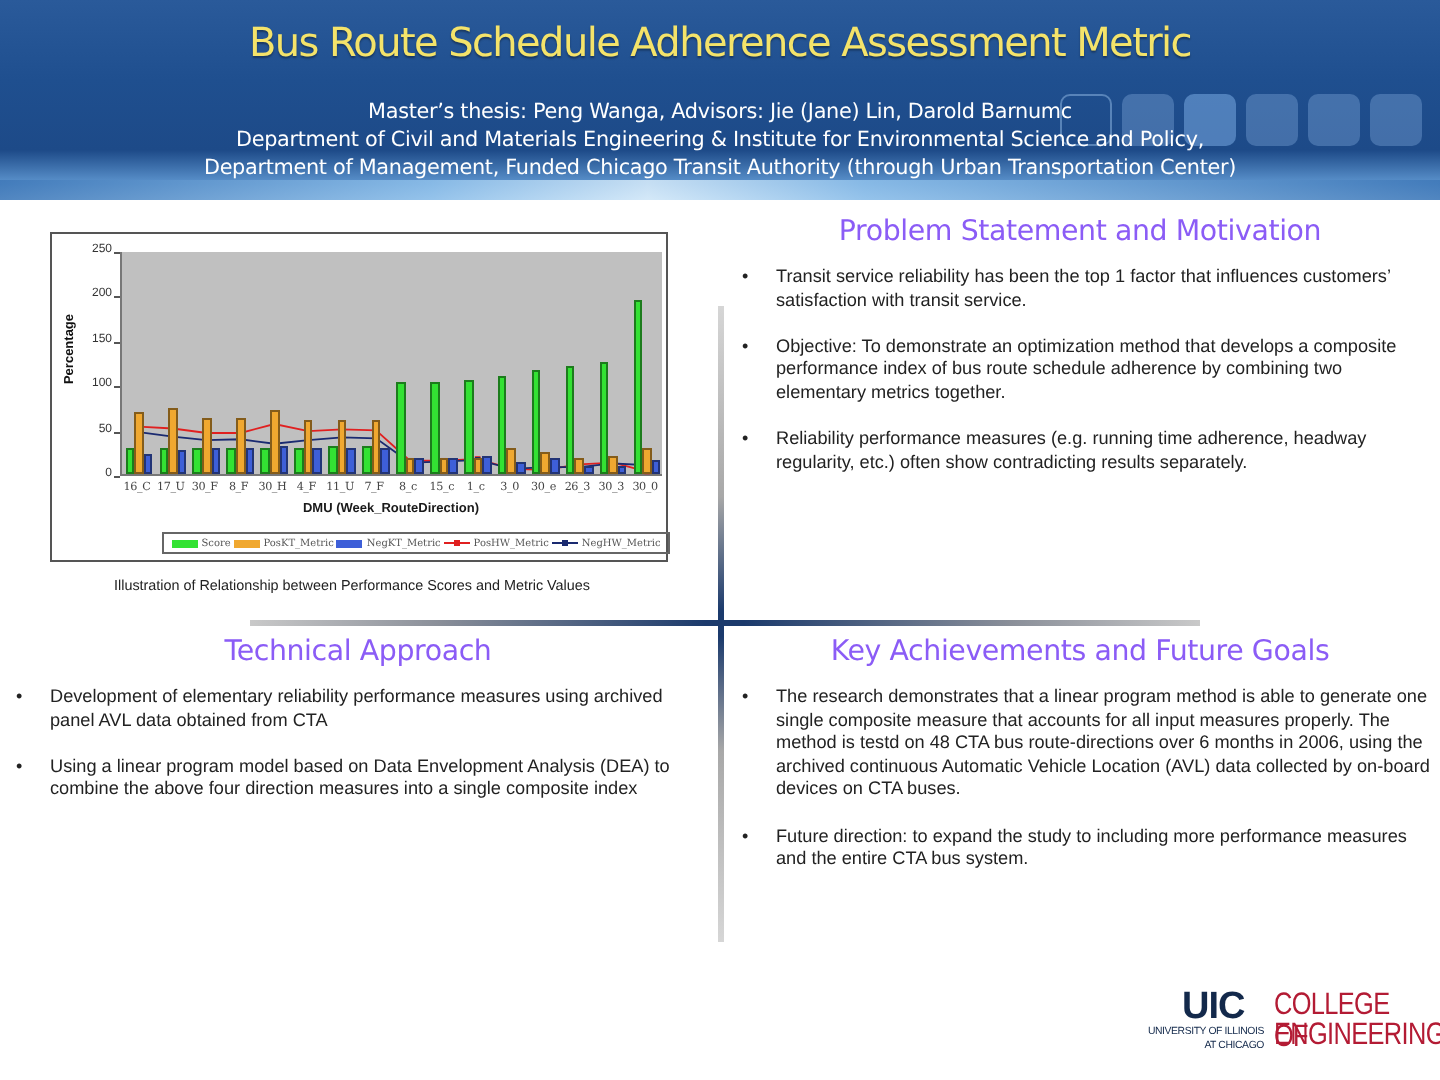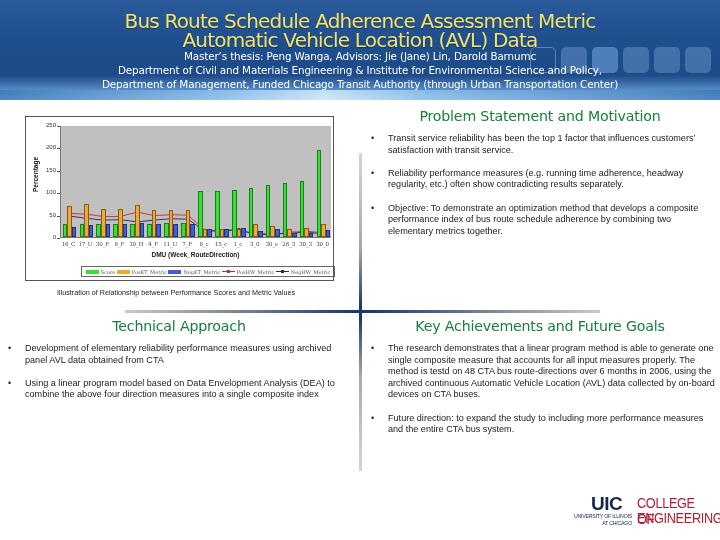--- a/index.html
+++ b/index.html
@@ -73,21 +73,21 @@
   .lg .ln { width: 13px; height: 1px; position: relative; }
   .lg .ln i { position: absolute; left: 5px; top: -1.5px; width: 3px; height: 3px; }
   .bar { position: absolute; bottom: 0; border: 1px solid rgba(0,0,0,.45); }
   .caption {
     position: absolute; left: 0; top: 288px; width: 352px; text-align: center;
     font-size: 7.2px; color: #222;
   }
 
   
   .sec-title {
-    position: absolute; text-align: center; color: #15803d;
+    position: absolute; text-align: center; color: #8b5cf6;
     font-family: "DejaVu Sans", sans-serif; font-size: 14.2px; letter-spacing: -0.2px;
   }
   .bullets { position: absolute; list-style: none; font-size: 9.1px; line-height: 11.6px; color: #222; }
   .bullets li { position: relative; padding-left: 17px; margin-bottom: 11.6px; }
   .bullets li::before { content: "•"; position: absolute; left: 0; top: 0; font-size: 9px; }
 
   
   .logo { position: absolute; left: 560px; top: 493px; width: 160px; height: 38px; }
   .logo .uic { position: absolute; left: 31px; top: 0; font-family: "Liberation Sans", sans-serif; font-weight: bold; font-size: 19px; color: #13294b; letter-spacing: -0.5px; }
   .logo .univ { position: absolute; left: 0; top: 20px; width: 72px; text-align: right; font-size: 5.2px; line-height: 6.5px; color: #13294b; letter-spacing: -0.2px; }
@@ -101,21 +101,20 @@
   <div class="squares">
     <div class="sq o"></div>
       <div class="sq"></div>
       <div class="sq b"></div>
       <div class="sq"></div>
       <div class="sq"></div>
       <div class="sq"></div>
   </div>
   <div class="stripe"></div>
   <div class="title l1">Bus Route Schedule Adherence Assessment Metric</div>
-  <div class="title l2">Automatic Vehicle Location (AVL) Data</div>
   <div class="sub s1">Master’s thesis: Peng Wanga, Advisors: Jie (Jane) Lin, Darold Barnumc</div>
   <div class="sub s2">Department of Civil and Materials Engineering &amp; Institute for Environmental Science and Policy,</div>
   <div class="sub s3">Department of Management, Funded Chicago Transit Authority (through Urban Transportation Center)</div>
 </div>
 
 <div class="vline"></div>
 <div class="hline"></div>
 
 <div class="chart-frame">
   <div class="ylabel">Percentage</div>
@@ -263,22 +262,22 @@
         </span>
         <span>NegHW_Metric</span>
       </div>
     </div>
 </div>
 <div class="caption">Illustration of Relationship between Performance Scores and Metric Values</div>
 
 <div class="sec-title" style="left:365px; top:108px; width:350px;">Problem Statement and Motivation</div>
 <ul class="bullets" style="left:371px; top:133px; width:345px;">
   <li>Transit service reliability has been the top 1 factor that influences customers’ satisfaction with transit service.</li>
+  <li>Objective: To demonstrate an optimization method that develops a composite performance index of bus route schedule adherence by combining two elementary metrics together.</li>
   <li>Reliability performance measures (e.g. running time adherence, headway regularity, etc.) often show contradicting results separately.</li>
-  <li>Objective: To demonstrate an optimization method that develops a composite performance index of bus route schedule adherence by combining two elementary metrics together.</li>
 </ul>
 
 <div class="sec-title" style="left:0px; top:318px; width:358px;">Technical Approach</div>
 <ul class="bullets" style="left:8px; top:343px; width:345px;">
   <li>Development of elementary reliability performance measures using archived panel AVL data obtained from CTA</li>
   <li>Using a linear program model based on Data Envelopment Analysis (DEA) to combine the above four direction measures into a single composite index</li>
 </ul>
 
 <div class="sec-title" style="left:365px; top:318px; width:350px;text-align:center;">Key Achievements and Future Goals</div>
 <ul class="bullets" style="left:371px; top:343px; width:345px;">

